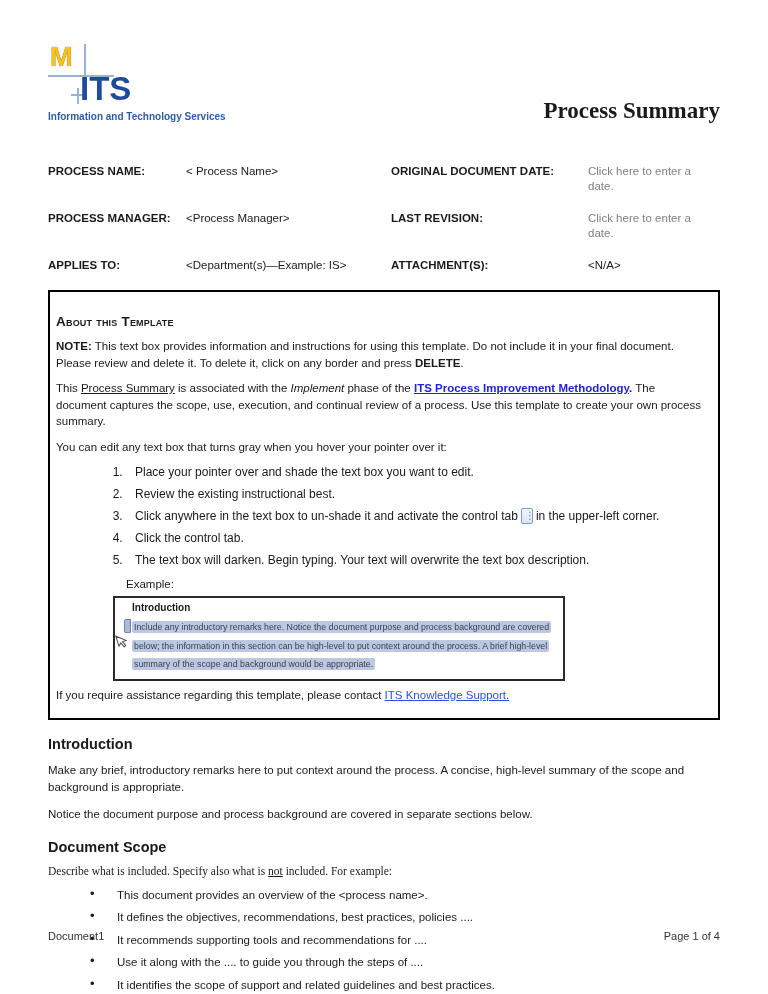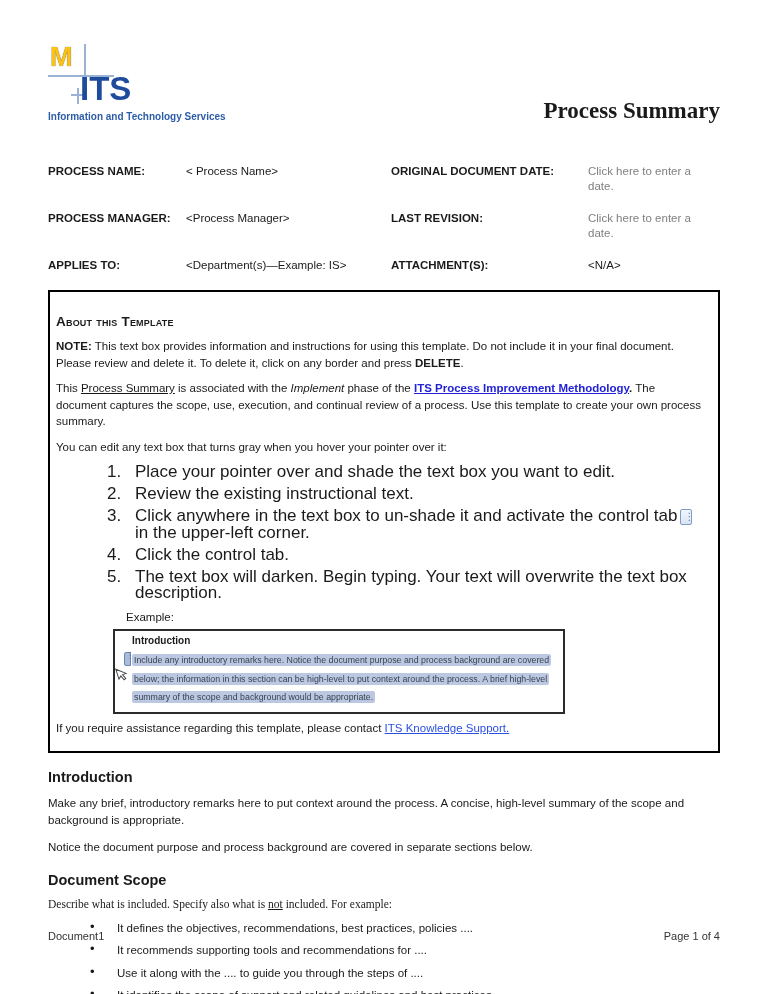--- a/index.html
+++ b/index.html
@@ -41,21 +41,21 @@
 
   
   .about-box{border:2px solid #000;margin-top:17px;padding:20px 12px 12px 6px;}
   .about-heading{font-variant:small-caps;font-weight:700;font-size:13.5px;letter-spacing:.2px;margin:2px 0 4px;}
   .about-box p{font-size:11.5px;line-height:16.5px;margin:9px 0;}
   .bold{font-weight:700;}
   .ital{font-style:italic;}
   .und{text-decoration:underline;}
   a.link1{color:var(--link-primary);font-weight:700;text-decoration:underline;cursor:pointer;}
   a.link2{color:var(--link-secondary);text-decoration:underline;cursor:pointer;}
-  ol.steps{margin:8px 0 6px;padding-left:70px;font-size:17px;}
+  ol.steps{margin:8px 0 6px;padding-left:70px;font-size:12px;}
   ol.steps li{margin:6px 0;padding-left:9px;line-height:16px;}
   .ctrl-tab{display:inline-block;width:12px;height:16px;border:1px solid #7a9cc6;border-radius:2px;background:linear-gradient(#f2f6fb,#d9e4f2);vertical-align:-4px;margin:0 3px;position:relative;}
   .ctrl-tab::after{content:"⋮";position:absolute;left:3px;top:-1px;font-size:10px;color:#5d7fae;}
   .example-label{margin:10px 0 6px 70px;font-size:11.5px;}
   .example-box{margin-left:57px;width:452px;border:2px solid #2b2b2b;background:#fff;position:relative;padding:3px 8px 7px 17px;}
   .example-heading{font-weight:700;font-size:10px;margin:1px 0 3px;}
   .example-sel{display:inline;background:var(--selection);color:#38424f;font-size:8.8px;line-height:13.5px;border-radius:2px;box-decoration-break:clone;-webkit-box-decoration-break:clone;padding:1px 2px;}
   .sel-handle{position:absolute;left:9px;top:21px;width:7px;height:14px;background:#a9bcdc;border:1px solid #6f87ae;border-radius:2px 0 0 2px;}
   .sel-handle::after{content:"⋮";position:absolute;left:1px;top:-2px;font-size:8px;color:#4a6391;}
   .pointer-icon{position:absolute;left:0px;top:36px;}
@@ -110,21 +110,21 @@
     <div class="about-heading">About this Template</div>
 
     <p><span class="bold">NOTE:</span><span> This text box provides information and instructions for using this template. Do not include it in your final document. Please review and delete it. To delete it, click on any border and press </span><span class="bold">DELETE</span><span>.</span></p>
 
     <p><span>This </span><span class="und">Process Summary</span><span> is associated with the </span><span class="ital">Implement</span><span> phase of the </span><a class="link1">ITS Process Improvement Methodology</a><span class="bold">.</span><span> The document captures the scope, use, execution, and continual review of a process. Use this template to create your own process summary.</span></p>
 
     <p>You can edit any text box that turns gray when you hover your pointer over it:</p>
 
     <ol class="steps">
       <li>Place your pointer over and shade the text box you want to edit.</li>
-      <li>Review the existing instructional text.</li>
+      <li>Review the existing instructional best.</li>
       <li><span>Click anywhere in the text box to un-shade it and activate the control tab</span><span class="ctrl-tab"></span><span>in the upper-left corner.</span></li>
       <li>Click the control tab.</li>
       <li>The text box will darken. Begin typing. Your text will overwrite the text box description.</li>
     </ol>
 
     <div class="example-label">Example:</div>
 
     <div class="example-box">
       <div class="example-heading">Introduction</div>
       <span class="sel-handle"></span>
@@ -140,20 +140,21 @@
   </div>
 
   <div class="sec-heading">Introduction</div>
   <p class="body-p">Make any brief, introductory remarks here to put context around the process. A concise, high-level summary of the scope and background is appropriate.</p>
   <p class="body-p">Notice the document purpose and process background are covered in separate sections below.</p>
 
   <div class="sec-heading tight">Document Scope</div>
   <p class="body-p" style="margin:8px 0 6px;font-family:Liberation Serif, serif;"><span>Describe what is included. Specify also what is </span><span class="und">not</span><span> included. For example:</span></p>
 
   <ul class="scope">
+    <li>This document provides an overview of the &lt;process name&gt;.</li>
     <li>It defines the objectives, recommendations, best practices, policies ....</li>
     <li>It recommends supporting tools and recommendations for ....</li>
     <li>Use it along with the .... to guide you through the steps of ....</li>
     <li>It identifies the scope of support and related guidelines and best practices.</li>
     <li>Except as where specifically noted, &lt;specify constraints&gt; is outside the scope of this document</li>
   </ul>
 
   <div class="footer">
     <span>Document1</span>
     <span>Page 1 of 4</span>

